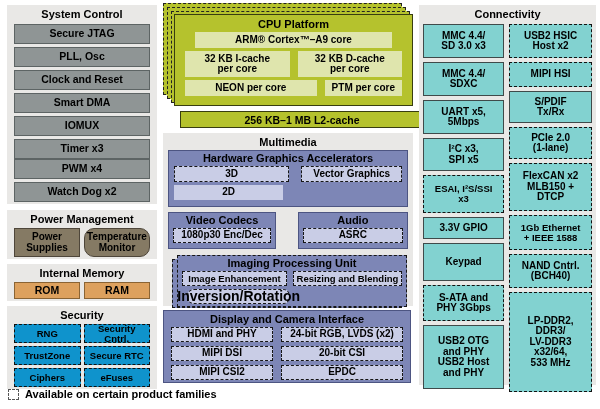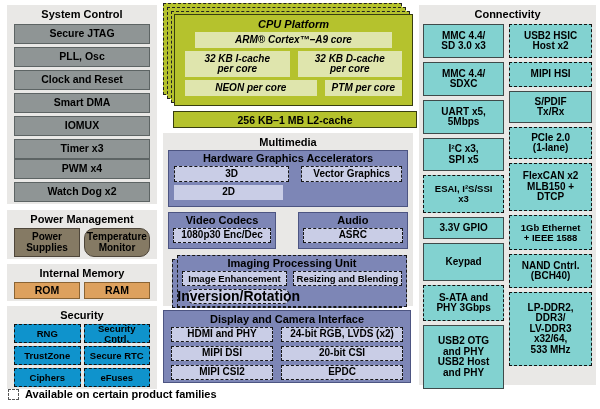--- a/index.html
+++ b/index.html
@@ -96,37 +96,37 @@
     </div>
   </div>
 </div>
 
 <div class="abs" style="left:163px; top:0; width:250px; height:409px;">
 
   <div class="abs" style="top:3px; left:0; width:250px; height:104px;">
     <div class="green-layer" style="left:0; top:0; width:239px; height:92px;"></div>
     <div class="green-layer" style="left:4px; top:4px; width:239px; height:92px;"></div>
     <div class="green-layer" style="left:8px; top:8px; width:239px; height:92px;"></div>
-    <div class="green-front" style="left:11px; top:11px; width:239px; height:92px;font-style:italic;">
+    <div class="green-front" style="left:11px; top:11px; width:239px; height:92px;">
       <div class="hdr" style="line-height:14px;">CPU Platform</div>
       <div class="bx glight" style="height:16px; margin:1px 12px 0;">ARM® Cortex™–A9 core</div>
       <div style="display:flex; gap:8px; margin:3px 2px 0;">
         <div class="bx glight" style="flex:1; height:26px;">32 KB I-cache
 per core</div>
         <div class="bx glight" style="flex:1; height:26px;">32 KB D-cache
 per core</div>
       </div>
       <div style="display:flex; gap:8px; margin:3px 2px 0;">
         <div class="bx glight" style="flex:1.7; height:16px;">NEON per core</div>
         <div class="bx glight" style="flex:1; height:16px;">PTM per core</div>
       </div>
     </div>
   </div>
 
-  <div class="abs l2bar" style="top:111px; left:10px; width:244px; height:17px;">256 KB–1 MB L2-cache</div>
+  <div class="abs l2bar" style="top:111px; left:17px; width:244px; height:17px;">256 KB–1 MB L2-cache</div>
 
   <div class="abs section" style="top:133px; left:0; width:250px; height:173px; padding:2px 5px;">
     <div class="hdr-sm">Multimedia</div>
 
     <div class="purple" style="margin-top:1px; height:57px; padding:1px 5px;">
       <div class="ptitle">Hardware Graphics Accelerators</div>
       <div style="display:flex; gap:12px; margin-top:1px;">
         <div class="bx plight" style="flex:1.15; height:16px;">3D</div>
         <div class="bx plight" style="flex:1; height:16px;">Vector Graphics</div>
       </div>
@@ -201,21 +201,21 @@
 Tx/Rx</div>
       <div class="bx teal dashed cbox" style="height:32px;">PCIe 2.0
 (1-lane)</div>
       <div class="bx teal dashed cbox" style="height:48px;">FlexCAN x2
 MLB150 +
 DTCP</div>
       <div class="bx teal dashed cbox" style="height:35px; font-size:9.5px;">1Gb Ethernet
 + IEEE 1588</div>
       <div class="bx teal dashed cbox" style="height:34px;">NAND Cntrl.
 (BCH40)</div>
-      <div class="bx teal dashed cbox" style="height:74px;text-align:center;">LP-DDR2,
+      <div class="bx teal dashed cbox" style="height:100px;text-align:center;">LP-DDR2,
 DDR3/
 LV-DDR3
 x32/64,
 533 MHz</div>
     </div>
   </div>
 </div>
 
 <div class="abs legend" style="left:8px; top:388px;">
   <div class="legend-icon"></div>

